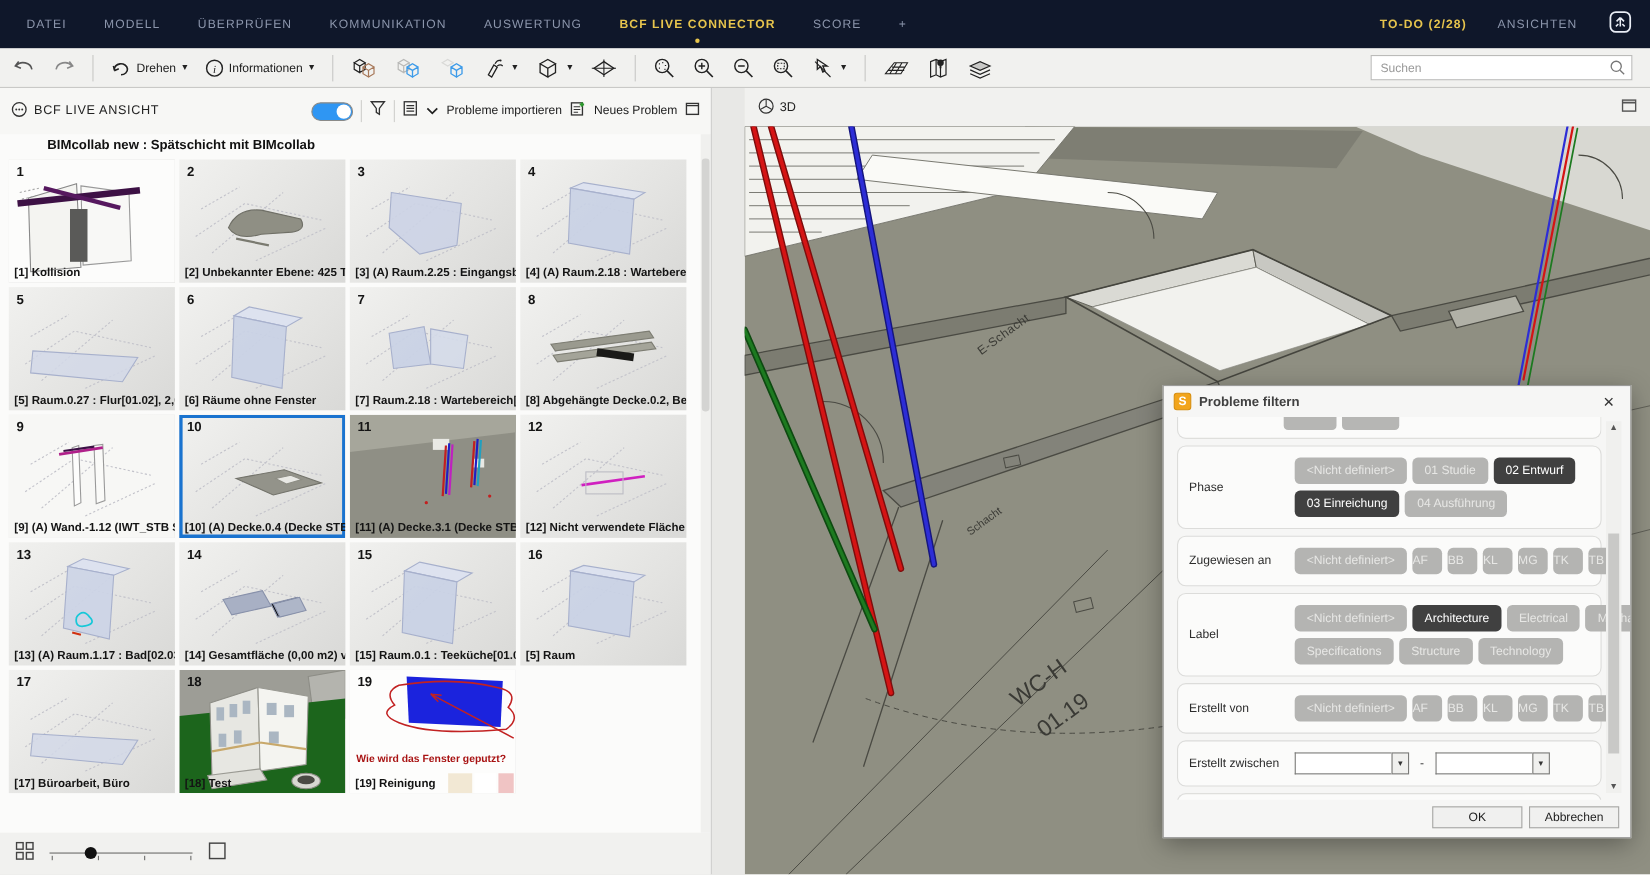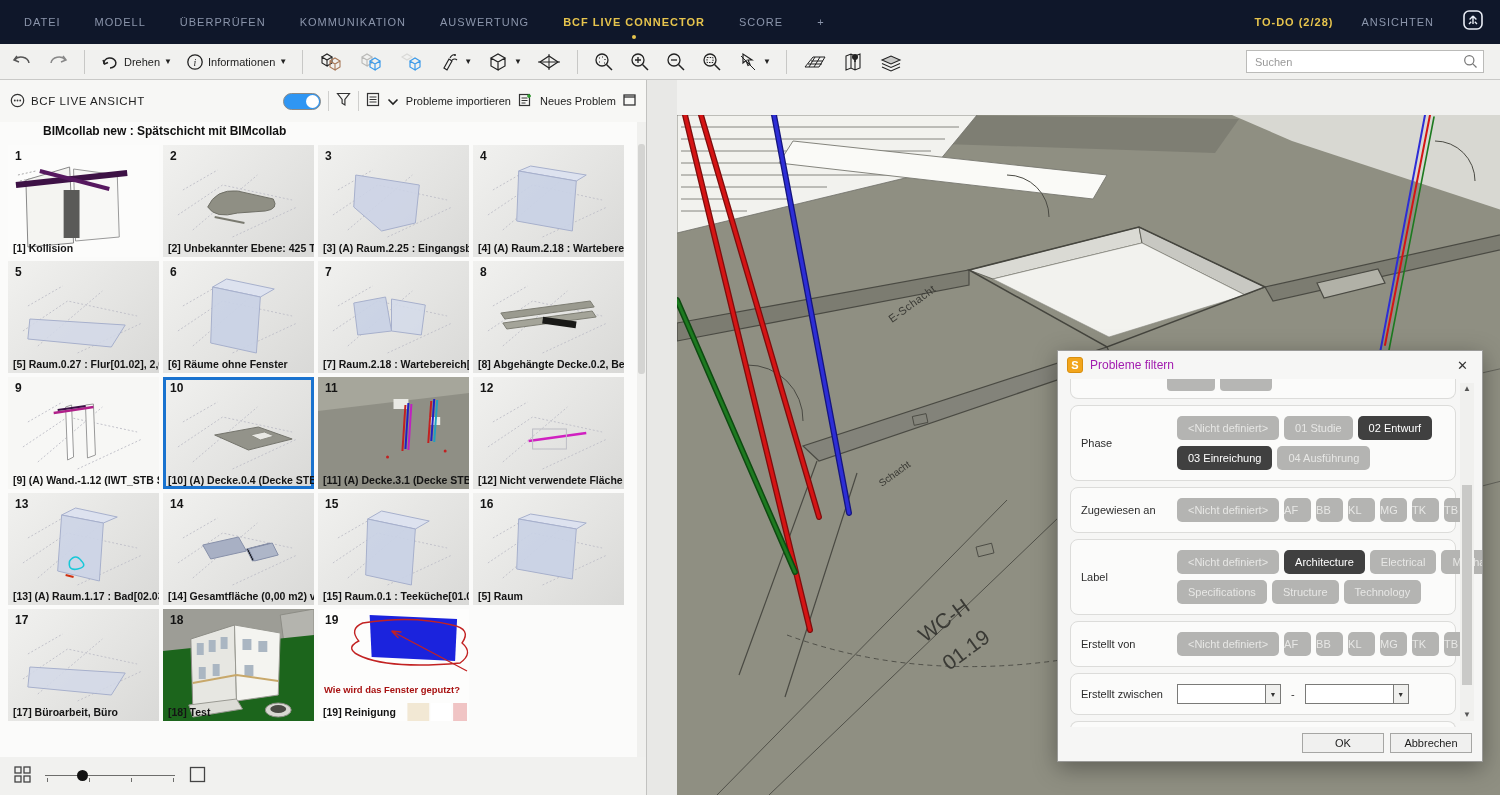--- a/index.html
+++ b/index.html
@@ -86,21 +86,21 @@
   .viewport svg { display:block; }
 
   
   .dialog { position:absolute; left:1057px; top:350px; width:426px; height:412px;
     background:#f6f6f5; border:1px solid #9a9a98; box-shadow:0 6px 22px rgba(0,0,0,.35);
     z-index:10; }
   .dlg-title { height:28px; display:flex; align-items:center; padding:0 9px; gap:7px; }
   .dlg-icon { width:16px; height:16px; border-radius:3px; background:#f2a51c;
     color:#fff; font-size:11px; font-weight:bold; display:flex; align-items:center;
     justify-content:center; border:1px solid #d88f10; }
-  .dlg-title-text { font-size:12px; color:#a21caf; }
+  .dlg-title-text { font-size:12px; color:#404040;font-weight:bold; }
   .dlg-close { margin-left:auto; font-size:13px; color:#333; cursor:pointer; padding:2px 5px; }
   .dlg-body { position:relative; height:348px; overflow:hidden; }
   .dlg-sections { position:absolute; left:12px; top:0; width:386px; }
   .sect { border:1px solid #dcdcda; border-radius:8px; background:#fbfbfa;
     margin-bottom:6px; padding:10px 10px; display:flex; align-items:center; }
   .sect-partial-top { border-top:none; border-radius:0 0 8px 8px; height:20px;
     padding:0; position:relative; margin-bottom:6px; }
   .stub { position:absolute; top:0; height:12px; background:#b6b6b4; border-radius:0 0 4px 4px; }
   .sect-partial-bottom { height:14px; border-bottom:none; border-radius:8px 8px 0 0; }
   .sect-label { width:96px; font-size:11px; color:#2c2c2c; flex:0 0 96px; }
@@ -577,20 +577,35 @@
           <span class="knob" style="left:32px"></span>
         </span>
         <span>
           <svg width="17" height="17" viewBox="0 0 17 17">
               <rect x="1.5" y="1.5" width="14" height="14" fill="none" stroke="#444" stroke-width="1.3"></rect>
             </svg></span>
       </div>
     </div>
 
     <div class="right-pane">
+      <div class="view-tabbar">
+        <span class="view-tab">
+          <span>
+            <svg width="15" height="15" viewBox="0 0 15 15">
+                <circle cx="7.5" cy="7.5" r="6.3" fill="none" stroke="#333" stroke-width="1.1"></circle>
+                <path d="M7.5 1.5 v6 l5.3 3 M7.5 7.5 L2.2 10.5" fill="none" stroke="#333" stroke-width="1"></path>
+              </svg></span>
+          <span>3D</span>
+        </span>
+        <span class="win-icon">
+          <svg width="14" height="12" viewBox="0 0 14 12">
+              <rect x="1" y="1" width="12" height="10" fill="none" stroke="#555" stroke-width="1.3"></rect>
+              <path d="M1 3.2 h12" stroke="#555" stroke-width="1.6"></path>
+            </svg></span>
+      </div>
 
       <div class="viewport">
         <svg width="840" height="680" viewBox="0 0 840 680">
           <rect width="840" height="680" fill="#8f8f82"></rect>
           <polygon points="555,0 840,0 840,100 615,26" fill="#d8d8d2"></polygon>
           <polygon points="255,0 562,4 538,38 238,28" fill="#7e7e73"></polygon>
 
           <g>
             <polygon points="0,0 300,0 253,57 0,118" fill="#f2f2ee" stroke="#6f6f68" stroke-width="0.8"></polygon>
             <path d="M4 12 H282 M4 24 H268 M4 36 H254 M4 48 H240 M4 60 H224 M4 72 H150 M4 84 H110 M4 96 H70" stroke="#6a6a63" stroke-width="0.8" fill="none"></path>

